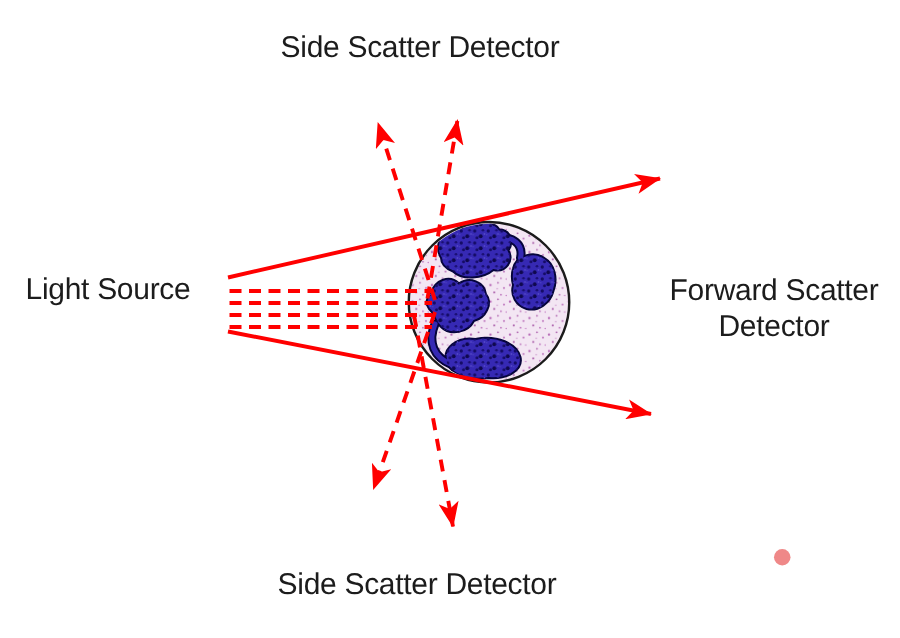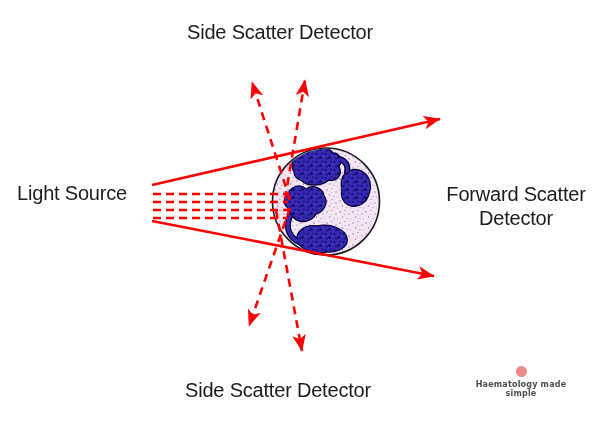--- a/index.html
+++ b/index.html
@@ -139,16 +139,15 @@
   <div class="label label-light">Light Source</div>
 
   <div class="label label-forward">Forward Scatter Detector</div>
 
   <div class="label label-side-bottom">Side Scatter Detector</div>
 
   <div class="logo">
     <div class="logo-row">
       <span class="logo-dot"></span>
     </div>
-    <div class="logo-tagline">Haematology made simple</div>
   </div>
 
 </div>
 
 </body></html>

